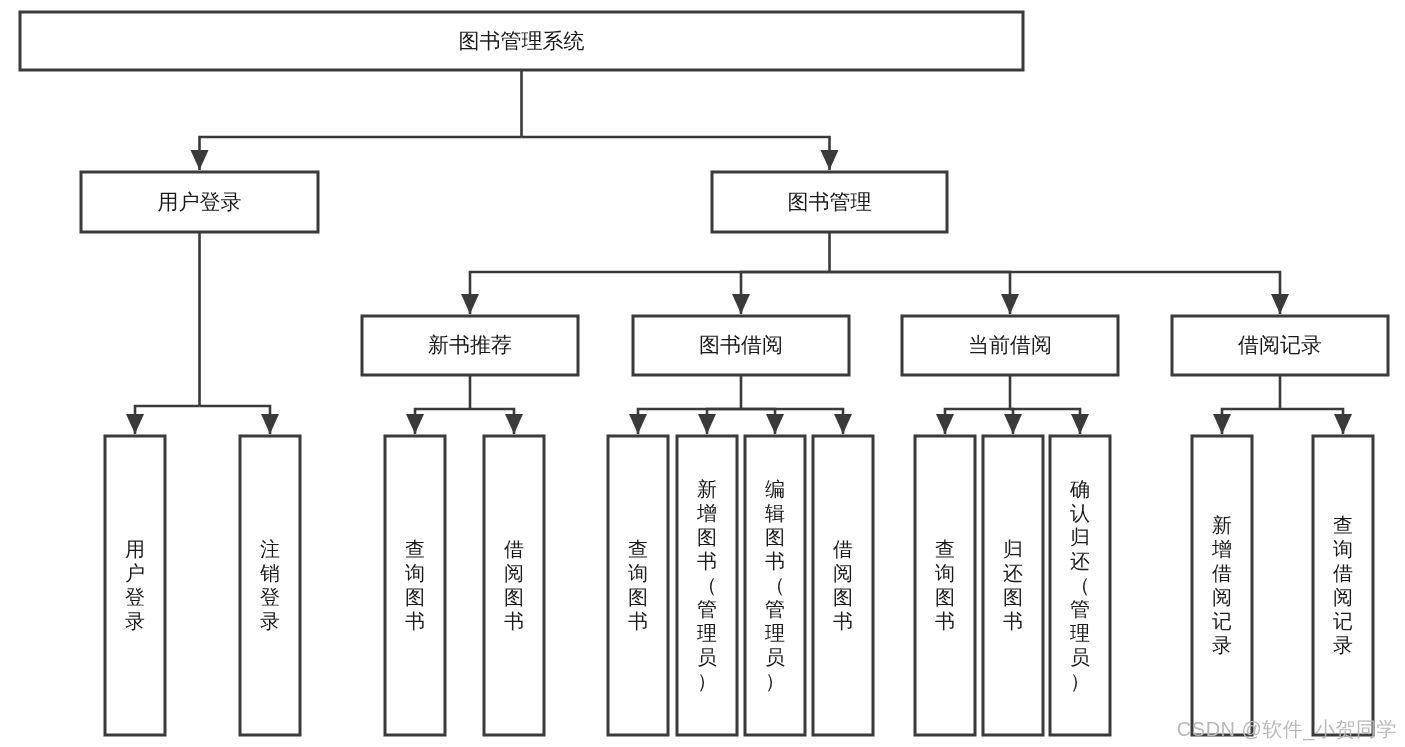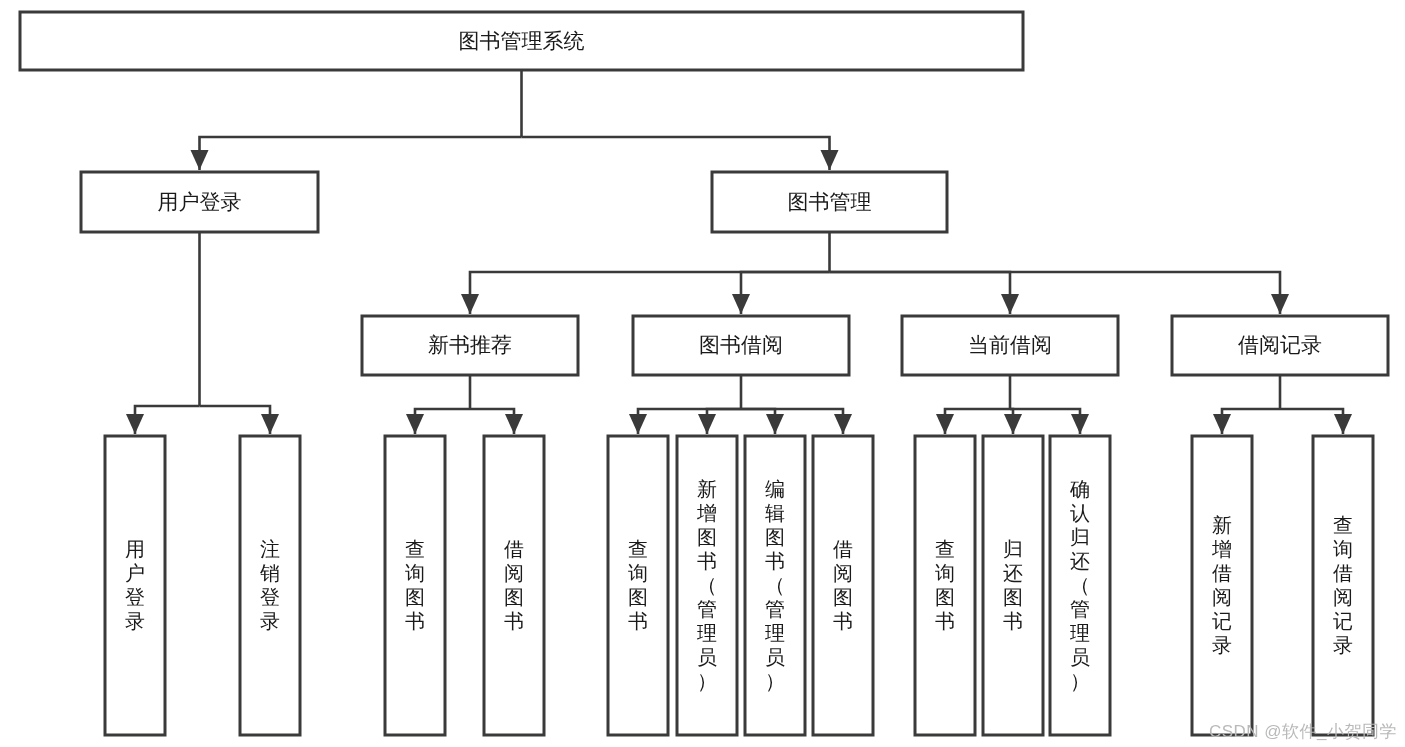--- a/index.html
+++ b/index.html
@@ -52,21 +52,21 @@
     font-family: "Liberation Sans", "DejaVu Sans", sans-serif;
     font-size: 20px;
     fill: #1a1a1a;
     text-anchor: middle;
   }
   .watermark-text {
     position: absolute;
     right: 8px;
     bottom: 4px;
     font-family: "Liberation Sans", "DejaVu Sans", sans-serif;
-    font-size: 17px;
+    font-size: 20px;
     color: #b9b9b9;
     letter-spacing: 0.5px;
     white-space: nowrap;
     pointer-events: none;
   }
 </style>
 </head>
 <body>
 
 <div id="diagram-root">

